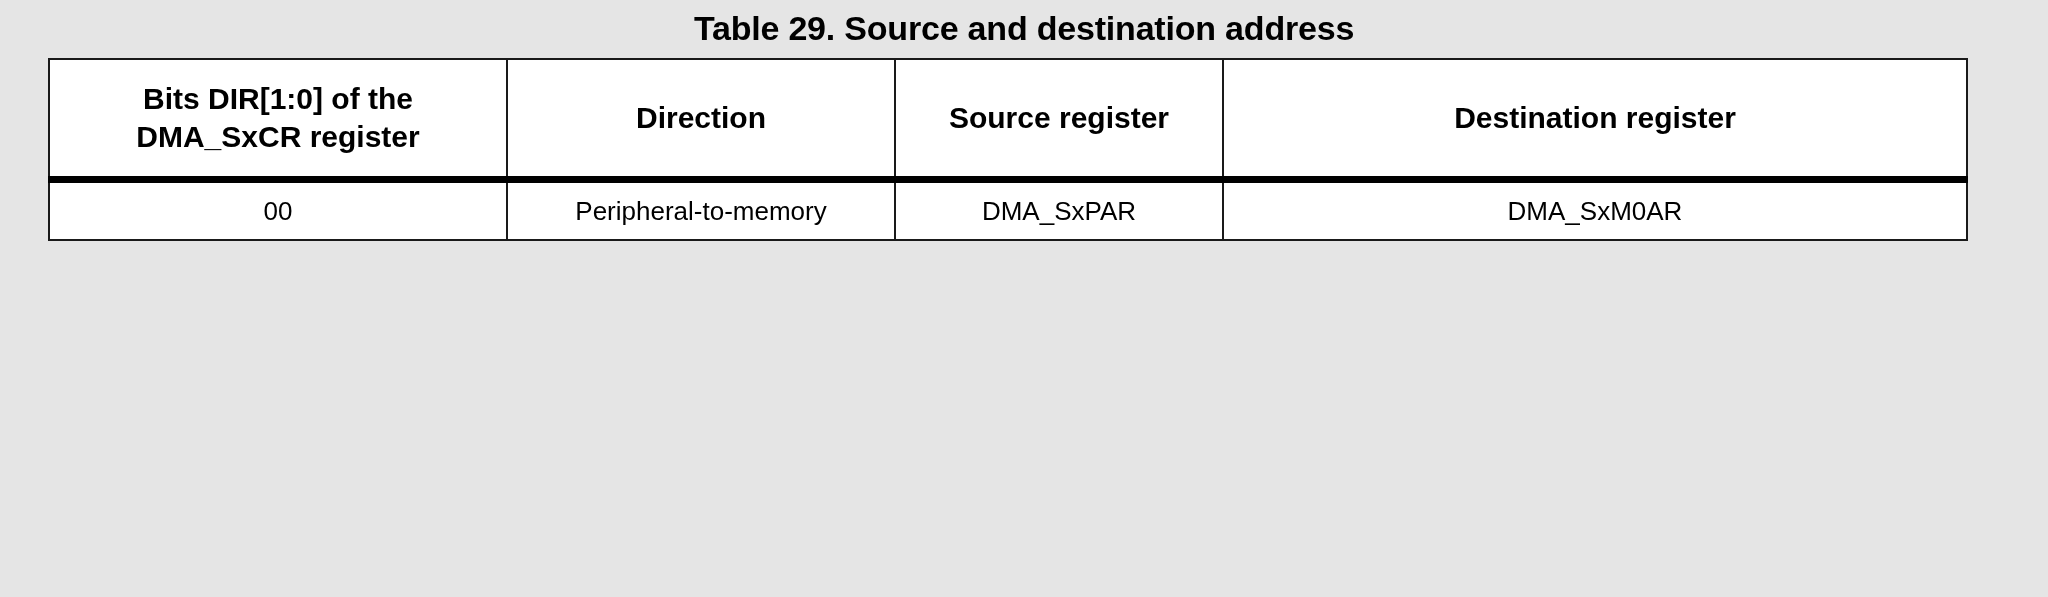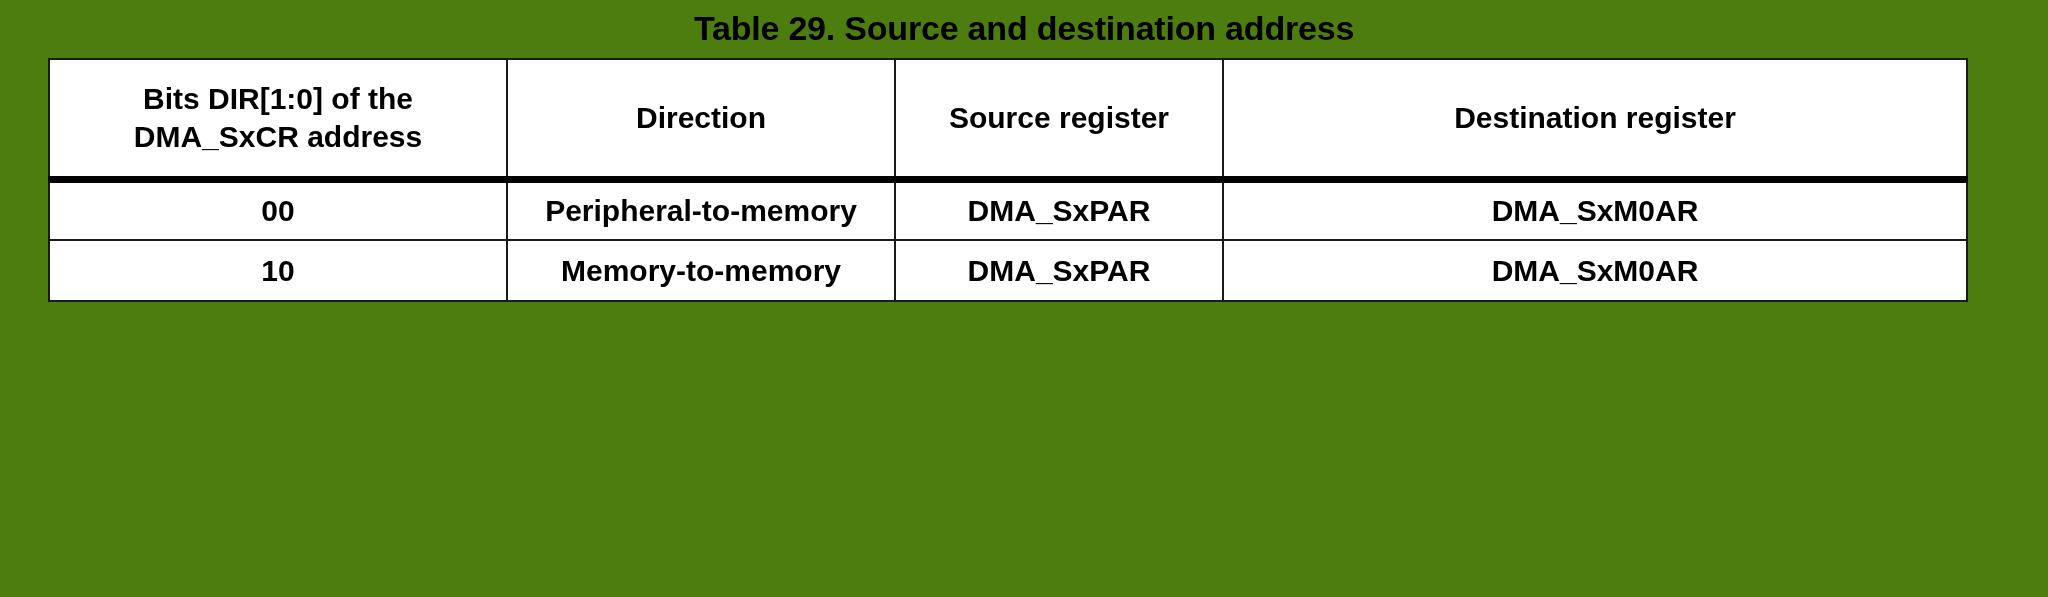--- a/index.html
+++ b/index.html
@@ -13,21 +13,21 @@
     height: 597px;
     font-family: "Liberation Sans", sans-serif;
     color: #000000;
     -webkit-font-smoothing: antialiased;
   }
   .page {
     position: relative;
     width: 2048px;
     height: 597px;
     box-sizing: border-box;
-    background: #4d7c0f;
+    background: #e5e5e5;
   }
   .table-caption {
     position: absolute;
     left: 0;
     top: 8px;
     width: 2048px;
     text-align: center;
     font-size: 34px;
     font-weight: bold;
     letter-spacing: -0.2px;
@@ -59,22 +59,22 @@
     box-sizing: border-box;
   }
   table.spec-table thead th {
     font-size: 30px;
     font-weight: bold;
     line-height: 38px;
     height: 120px;
     border-bottom: 7px solid #000000;
   }
   table.spec-table tbody td {
-    font-size: 30px;
-    font-weight: bold;
+    font-size: 26px;
+    font-weight: normal;
     line-height: 34px;
     height: 61px;
   }
   .hdr-line { display: block; white-space: nowrap; }
   .cell-text { display: block; white-space: nowrap; }
 </style>
 </head>
 <body>
 
 <div class="page">
@@ -86,21 +86,21 @@
       <colgroup>
         <col class="c0">
           <col class="c1">
           <col class="c2">
           <col class="c3">
       </colgroup>
       <thead>
         <tr>
           <th>
             <span class="hdr-line">Bits DIR[1:0] of the</span>
-            <span class="hdr-line">DMA_SxCR address</span>
+            <span class="hdr-line">DMA_SxCR register</span>
           </th>
           <th>
             <span class="hdr-line">Direction</span>
           </th>
           <th>
             <span class="hdr-line">Source register</span>
           </th>
           <th>
             <span class="hdr-line">Destination register</span>
           </th>
@@ -114,31 +114,17 @@
           <td>
               <span class="cell-text">Peripheral-to-memory</span>
             </td>
           <td>
               <span class="cell-text">DMA_SxPAR</span>
             </td>
           <td>
               <span class="cell-text">DMA_SxM0AR</span>
             </td>
         </tr>
-        <tr>
-          <td>
-              <span class="cell-text">10</span>
-            </td>
-          <td>
-              <span class="cell-text">Memory-to-memory</span>
-            </td>
-          <td>
-              <span class="cell-text">DMA_SxPAR</span>
-            </td>
-          <td>
-              <span class="cell-text">DMA_SxM0AR</span>
-            </td>
-        </tr>
       </tbody>
     </table>
   </div>
 
 </div>
 
 </body></html>

